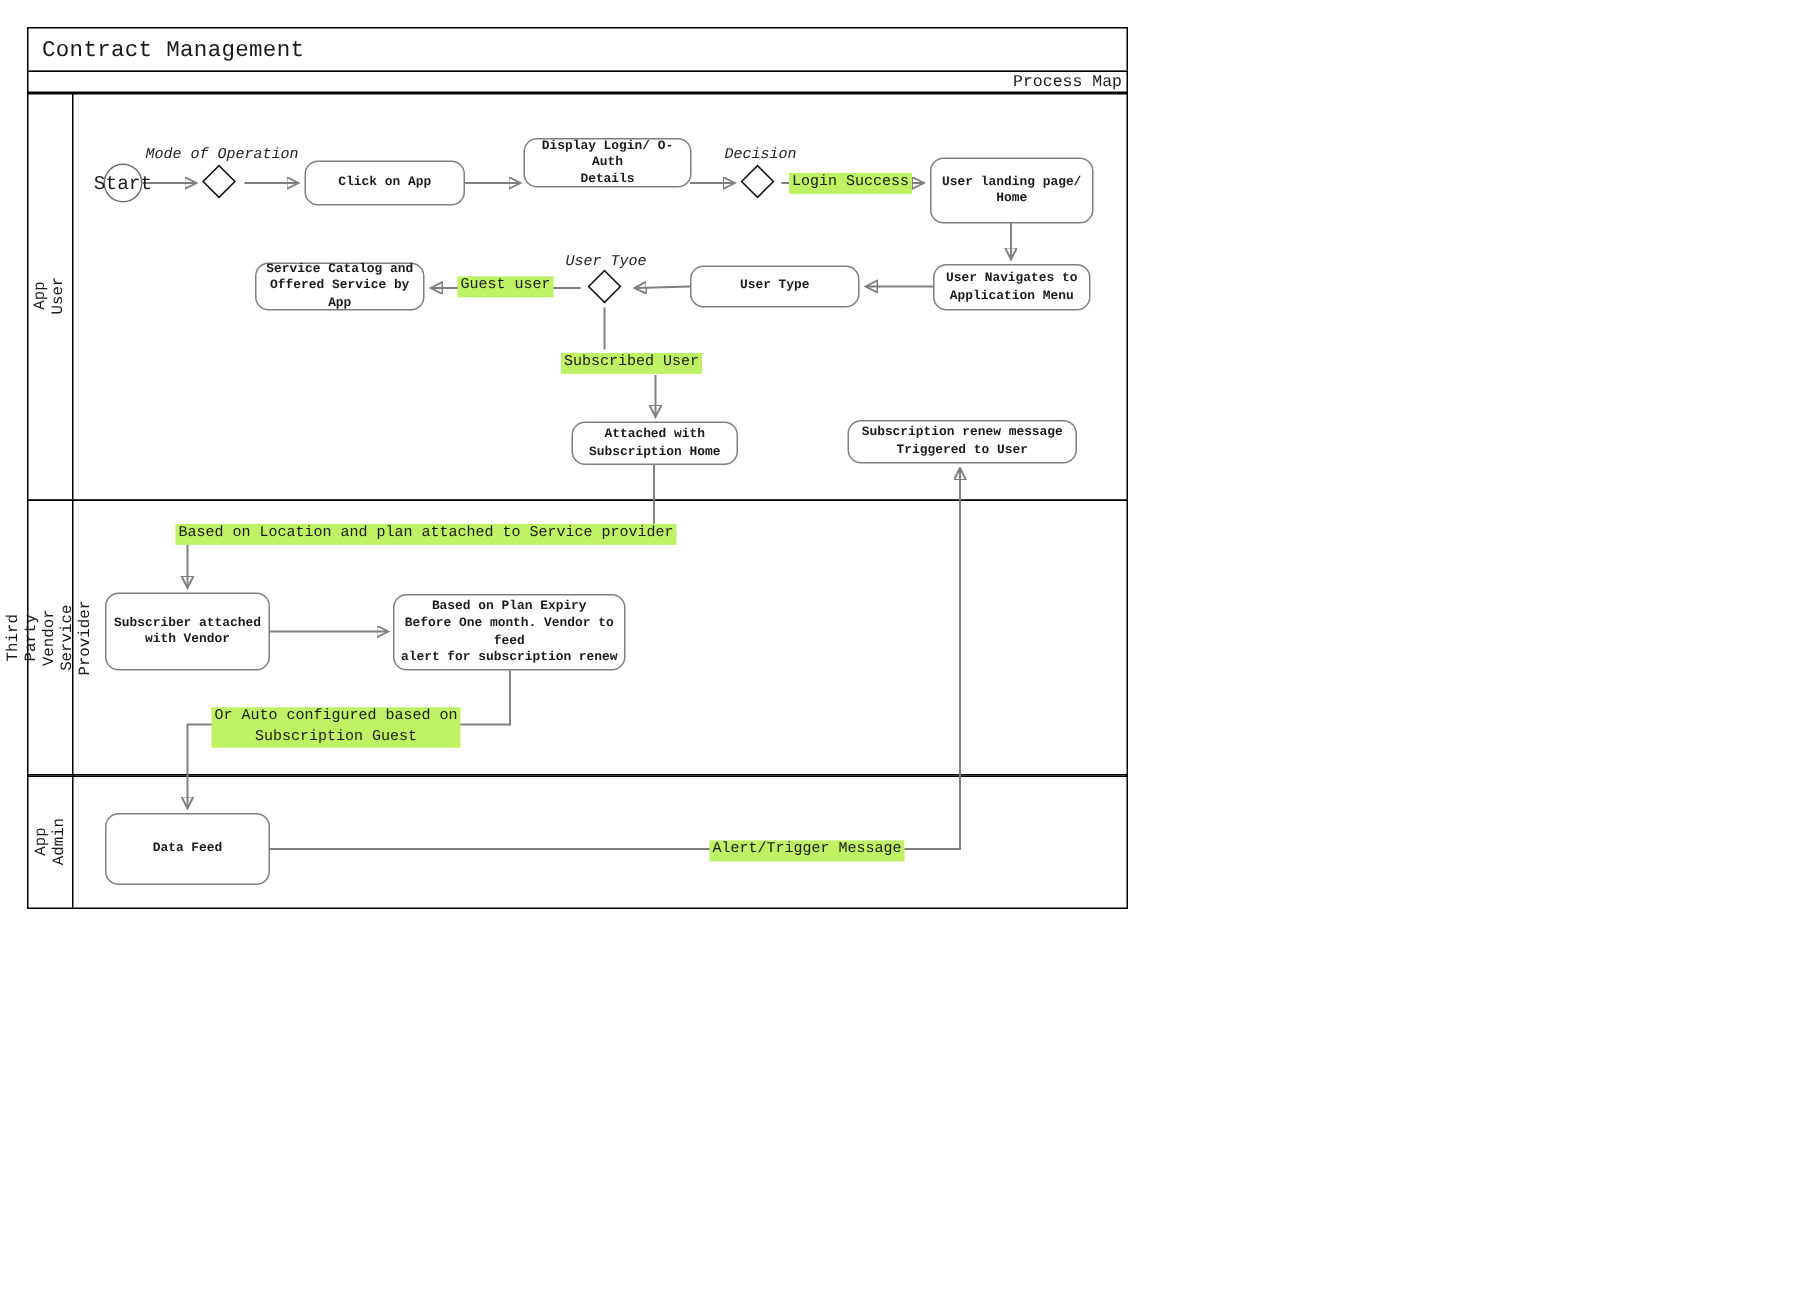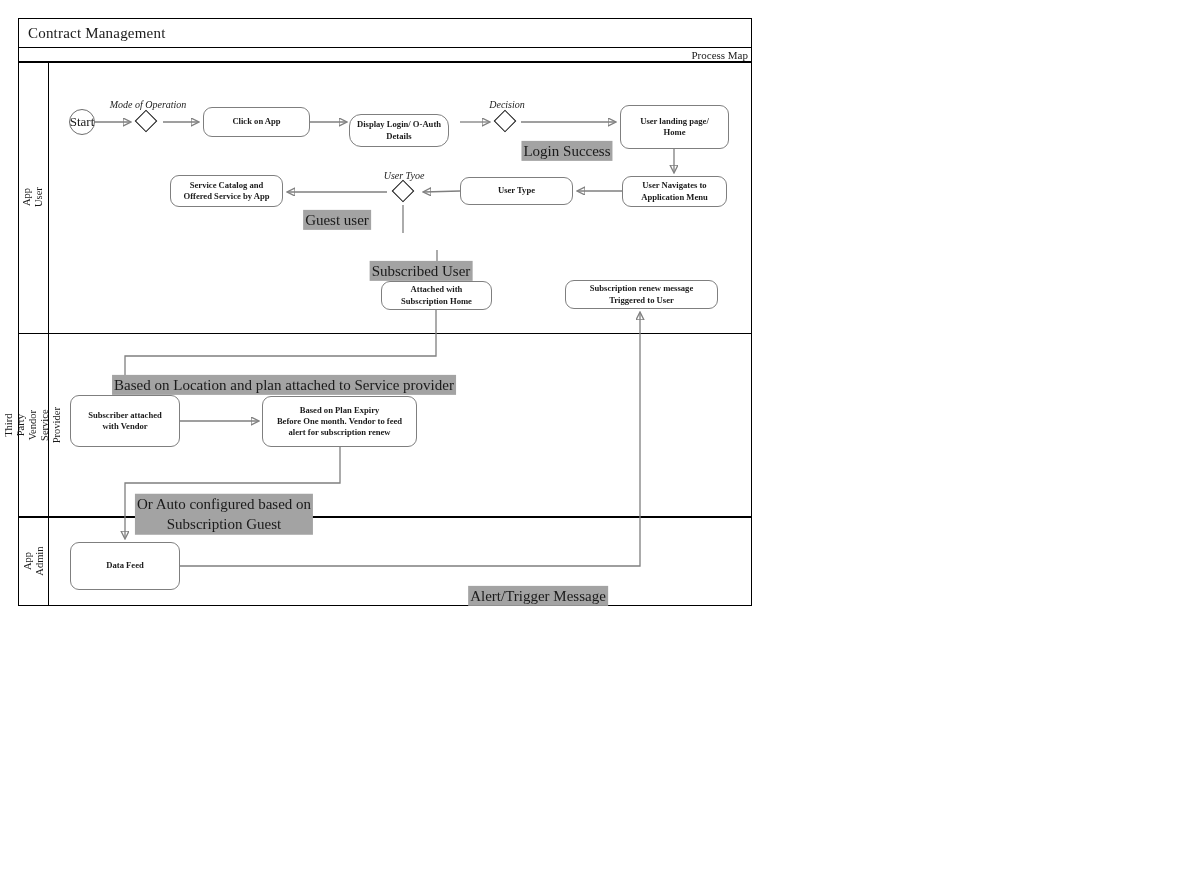--- a/index.html
+++ b/index.html
@@ -1,37 +1,37 @@
 <!DOCTYPE html>
 <html><head>
 <meta charset="utf-8">
 <style>
   html,body{margin:0;padding:0;background:#fff;}
   #page{position:relative;width:1200px;height:875px;background:#ffffff;overflow:hidden;
-        font-family:Liberation Serif, serif;color:#1a1a1a;}
+        font-family:Liberation Mono, monospace;color:#1a1a1a;}
   .band{position:absolute;border:1.6px solid #000;background:#fff;box-sizing:border-box;}
   #title-band{left:18px;top:18px;width:734px;height:30px;display:flex;align-items:center;}
   #title-band span{font-size:15px;padding-left:9px;letter-spacing:.2px;}
   #pm-band{left:18px;top:46.5px;width:734px;height:16px;display:flex;align-items:center;justify-content:flex-end;}
   #pm-band span{font-size:11px;padding-right:3px;}
   .lane{position:absolute;left:18px;width:734px;border:1.6px solid #000;box-sizing:border-box;background:transparent;}
   .lane-labelcol{position:absolute;left:0;top:0;bottom:0;width:30px;border-right:1.2px solid #000;
                  display:flex;align-items:center;justify-content:center;box-sizing:border-box;}
   .lane-label{transform:rotate(-90deg);font-size:10.5px;text-align:center;line-height:1.15;white-space:normal;}
   .task{position:absolute;border:1.3px solid #7f7f7f;border-radius:9px;background:#fff;
         display:flex;align-items:center;justify-content:center;text-align:center;
         font-size:8.6px;font-weight:bold;line-height:1.3;white-space:pre-line;box-sizing:border-box;z-index:3;padding:1px 2px;}
   .event{position:absolute;border:1.3px solid #6e6e6e;border-radius:50%;background:#fff;
          display:flex;align-items:center;justify-content:center;font-size:13px;box-sizing:border-box;z-index:3;}
   .gateway{position:absolute;width:16px;height:16px;background:#fff;border:1.8px solid #111;
            transform:rotate(45deg);box-sizing:border-box;z-index:3;}
   .gw-label{position:absolute;font-size:10px;font-style:italic;color:#222;white-space:nowrap;
             transform:translate(-50%,-50%);z-index:4;}
-  .conn-label{position:absolute;font-size:15px;background:#a3a3a3;padding:0 2px;white-space:pre-line;
-              text-align:center;transform:translate(-50%,-50%);z-index:4;line-height:1.35;margin-top:29px;}
+  .conn-label{position:absolute;font-size:10px;background:#bef264;padding:0 2px;white-space:pre-line;
+              text-align:center;transform:translate(-50%,-50%);z-index:4;line-height:1.35;}
   #connector-layer{position:absolute;left:0;top:0;z-index:2;pointer-events:none;}
   #connector-layer path{stroke:#7f7f7f;stroke-width:1.3;fill:none;}
 </style>
 </head>
 <body>
 
 <div id="page">
 
   <div class="band" id="title-band">
     <span>Contract Management</span>
@@ -79,21 +79,21 @@
     <path d="M180,566 L640,566 L640,313" marker-end="url(#arr)"></path>
   </svg>
 
   <div class="event" style="left:69px;top:109px;width:26px;height:26px;">Start</div>
 
   <div class="gateway" style="left:138px;top:113px;"></div>
   <div class="gw-label" style="left:148px;top:104px;">Mode of Operation</div>
 
   <div class="task" style="left:203px;top:107px;width:107px;height:30px;text-align:right;">Click on App</div>
 
-  <div class="task" style="left:349px;top:114px;width:100px;height:33px;border-radius:12px;">Display Login/ O-Auth
+  <div class="task" style="left:349px;top:92px;width:112px;height:33px;">Display Login/ O-Auth
 Details</div>
 
   <div class="gateway" style="left:497px;top:113px;"></div>
   <div class="gw-label" style="left:507px;top:104px;">Decision</div>
 
   <div class="conn-label" style="left:567px;top:122px;">Login Success</div>
 
   <div class="task" style="left:620px;top:105px;width:109px;height:44px;">User landing page/
 Home</div>
 

